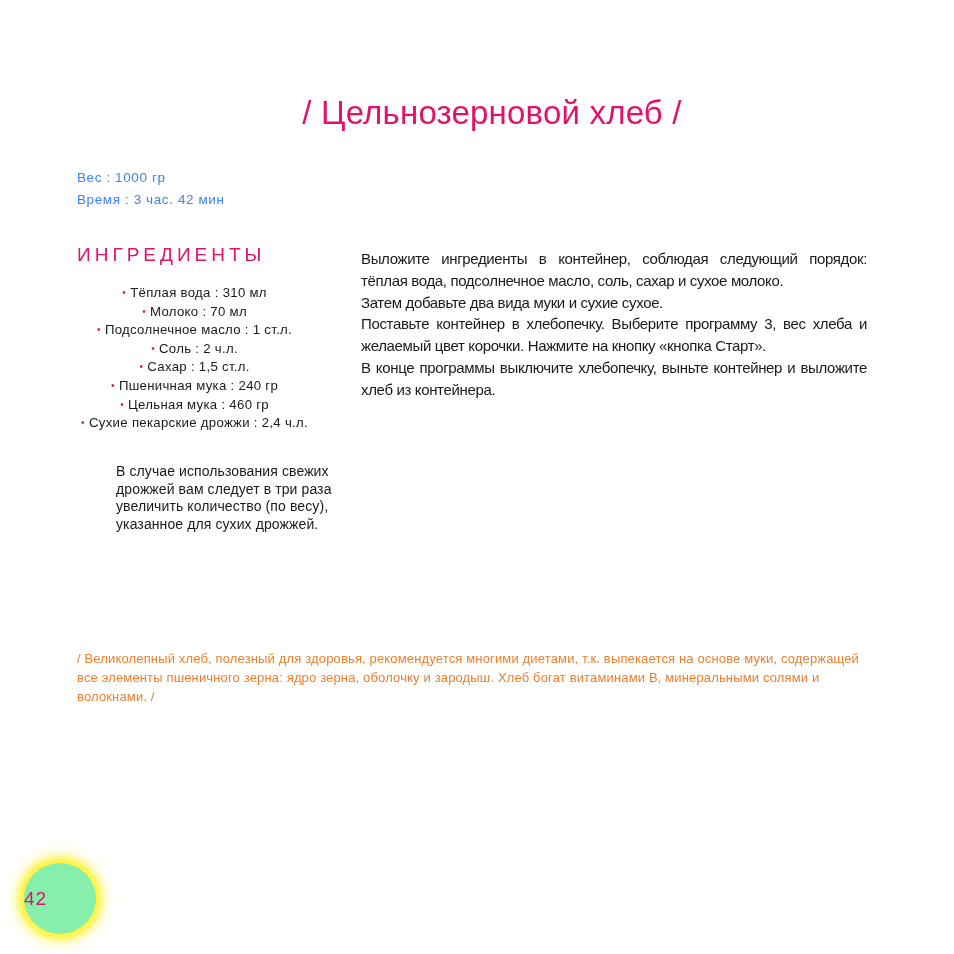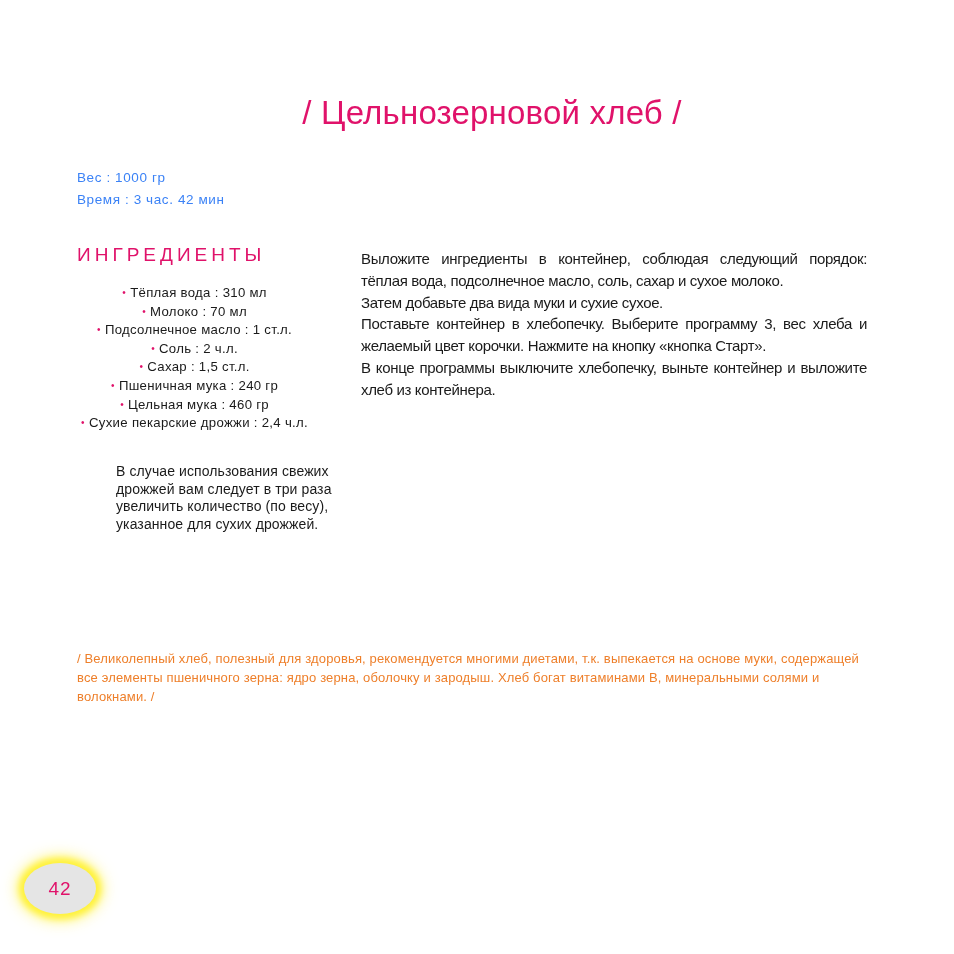--- a/index.html
+++ b/index.html
@@ -18,24 +18,24 @@
     .bullet { color: #e0126a; font-size: 10px; display: inline-block; width: 12px; vertical-align: 1px; }
     .note { position: absolute; left: 77px; top: 463px; width: 270px; font-size: 14px;
             line-height: 17.5px; letter-spacing: 0.1px; margin-left: 39px; }
     .instr { position: absolute; left: 361px; top: 248px; width: 506px; font-size: 15px;
              line-height: 21.8px; letter-spacing: -0.35px; }
     .instr p { margin: 0; }
     .instr .justify { text-align: justify; text-align-last: left; }
     .instr .gap { height: 22px; }
     .desc { position: absolute; left: 77px; top: 649px; width: 800px; font-size: 13px;
             color: #ee7f2a; line-height: 19px; letter-spacing: 0.15px; }
-    .page-num { position: absolute; left: 24px; top: 863px; width: 72px; height: 51px; border-radius: 50%;
-                background: #e5e5e5;
+    .page-num { position: absolute; left: 24px; top: 863px; width: 72px; height: 71px; border-radius: 50%;
+                background: #86efac;
                 box-shadow: 0 0 6px 5px #fff23a, 0 0 14px 8px rgba(255,240,60,0.55);
-                display: flex; align-items: center; justify-content: center;
+                display: flex; align-items: center; justify-content: flex-start;
                 font-size: 19px; color: #e0126a; letter-spacing: 1px; }
   </style>
 </head>
 <body>
 
 <h1 class="title">/ Цельнозерновой хлеб /</h1>
 
 <div class="meta">
   <div>Вес : 1000 гр</div>
   <div>Время : 3 час. 42 мин</div>

